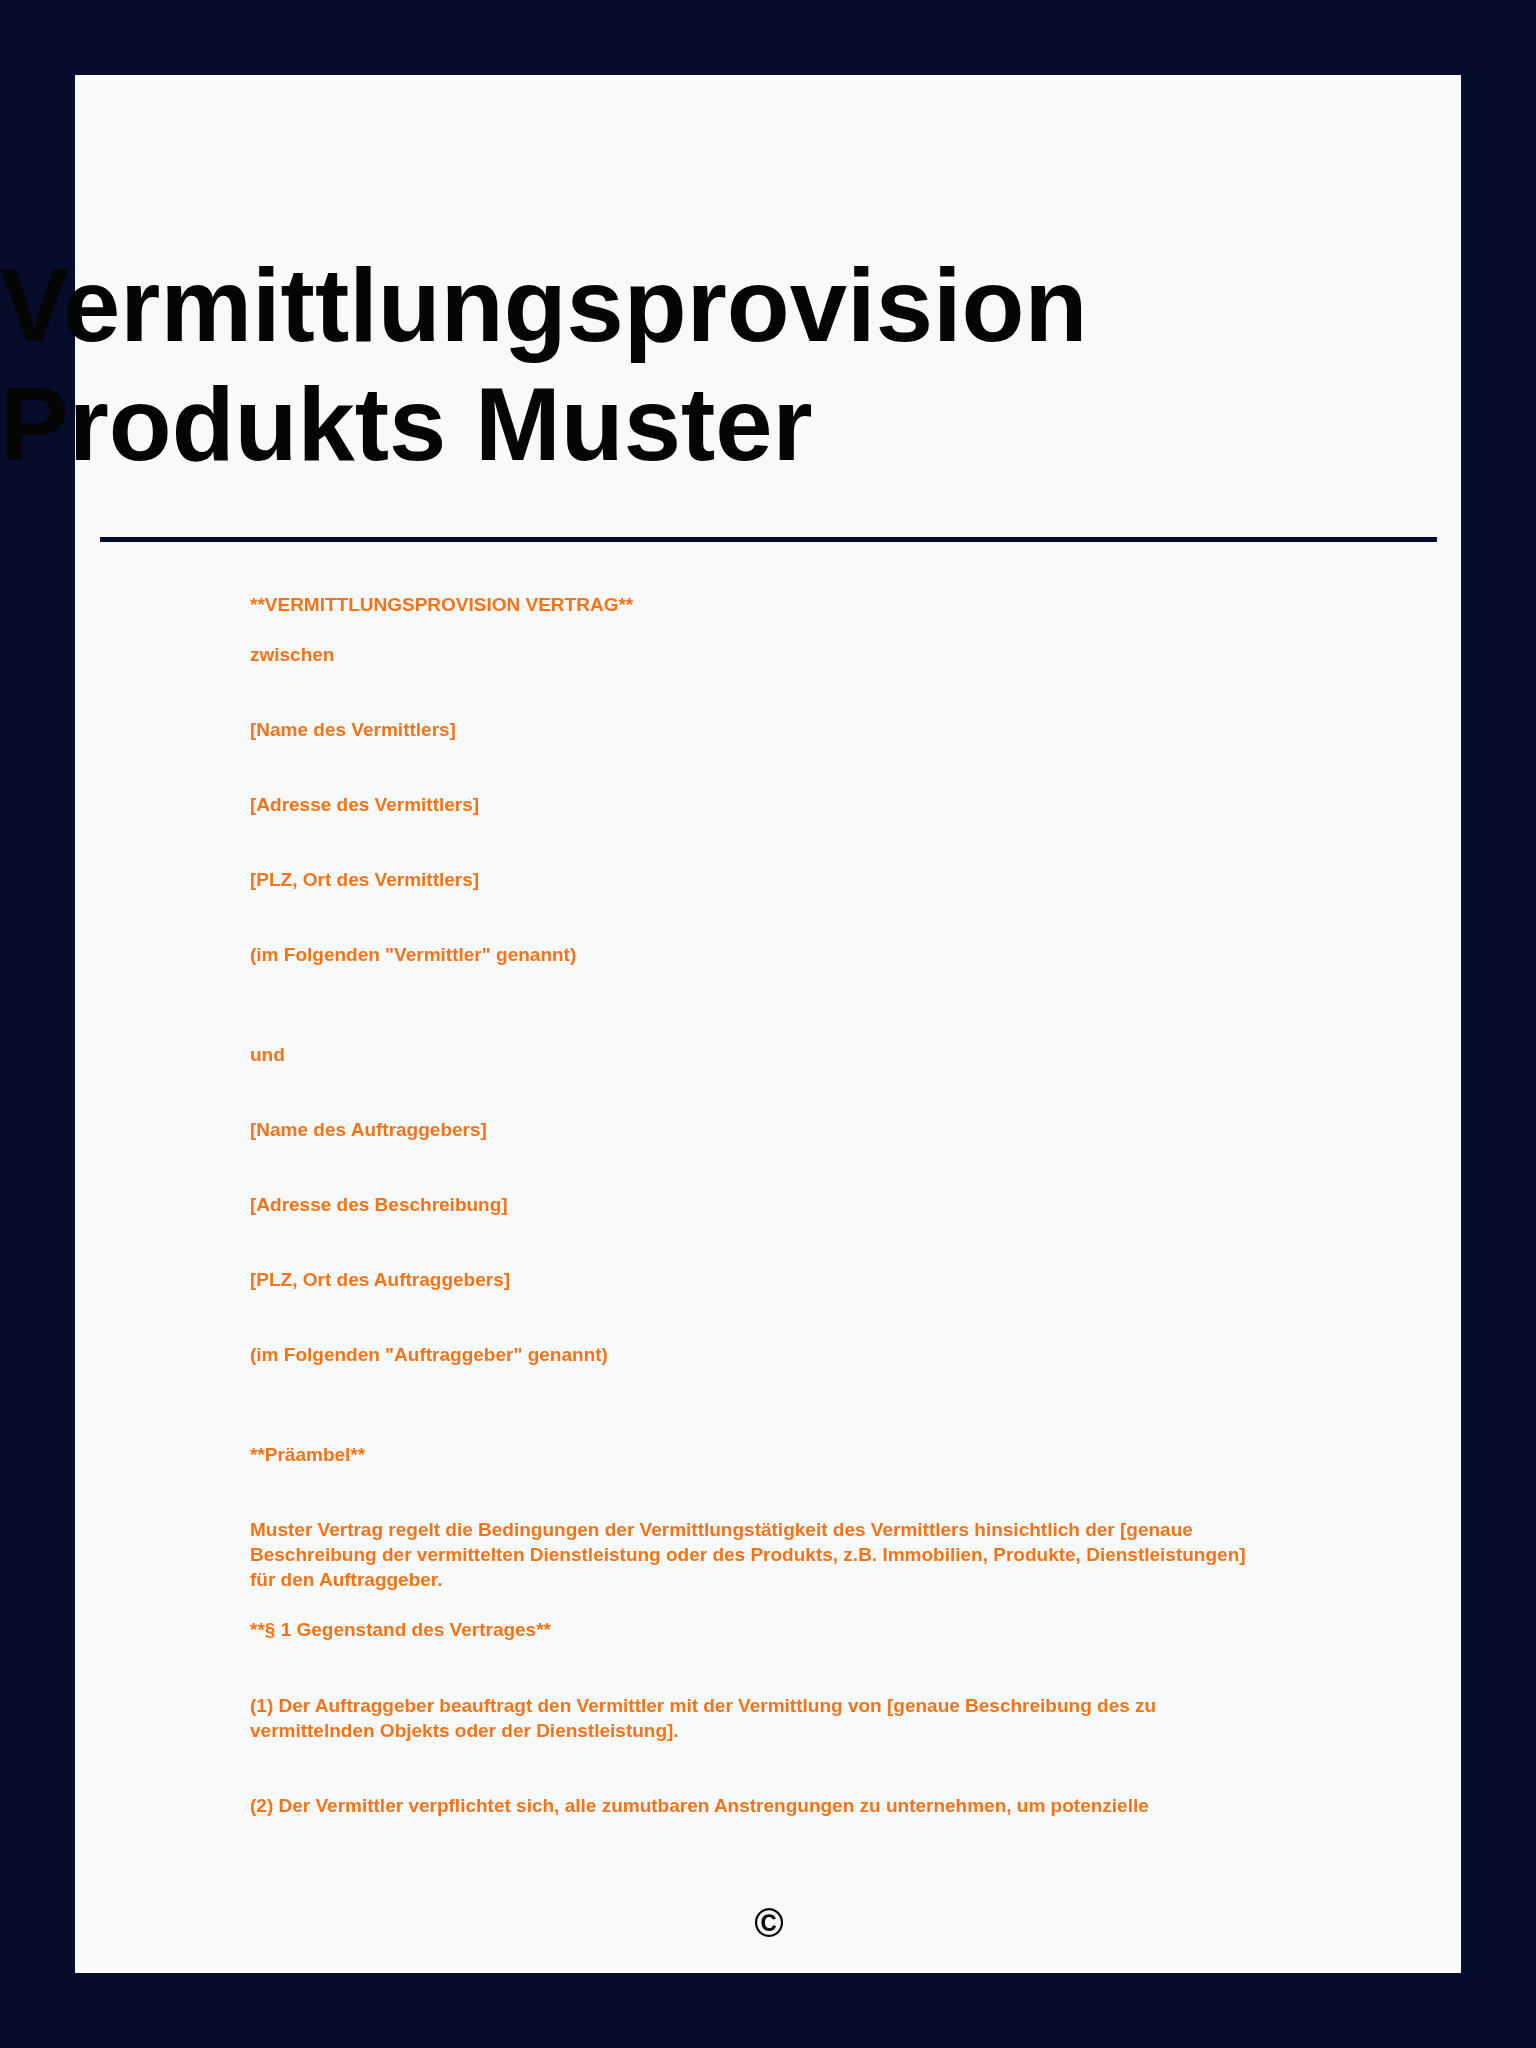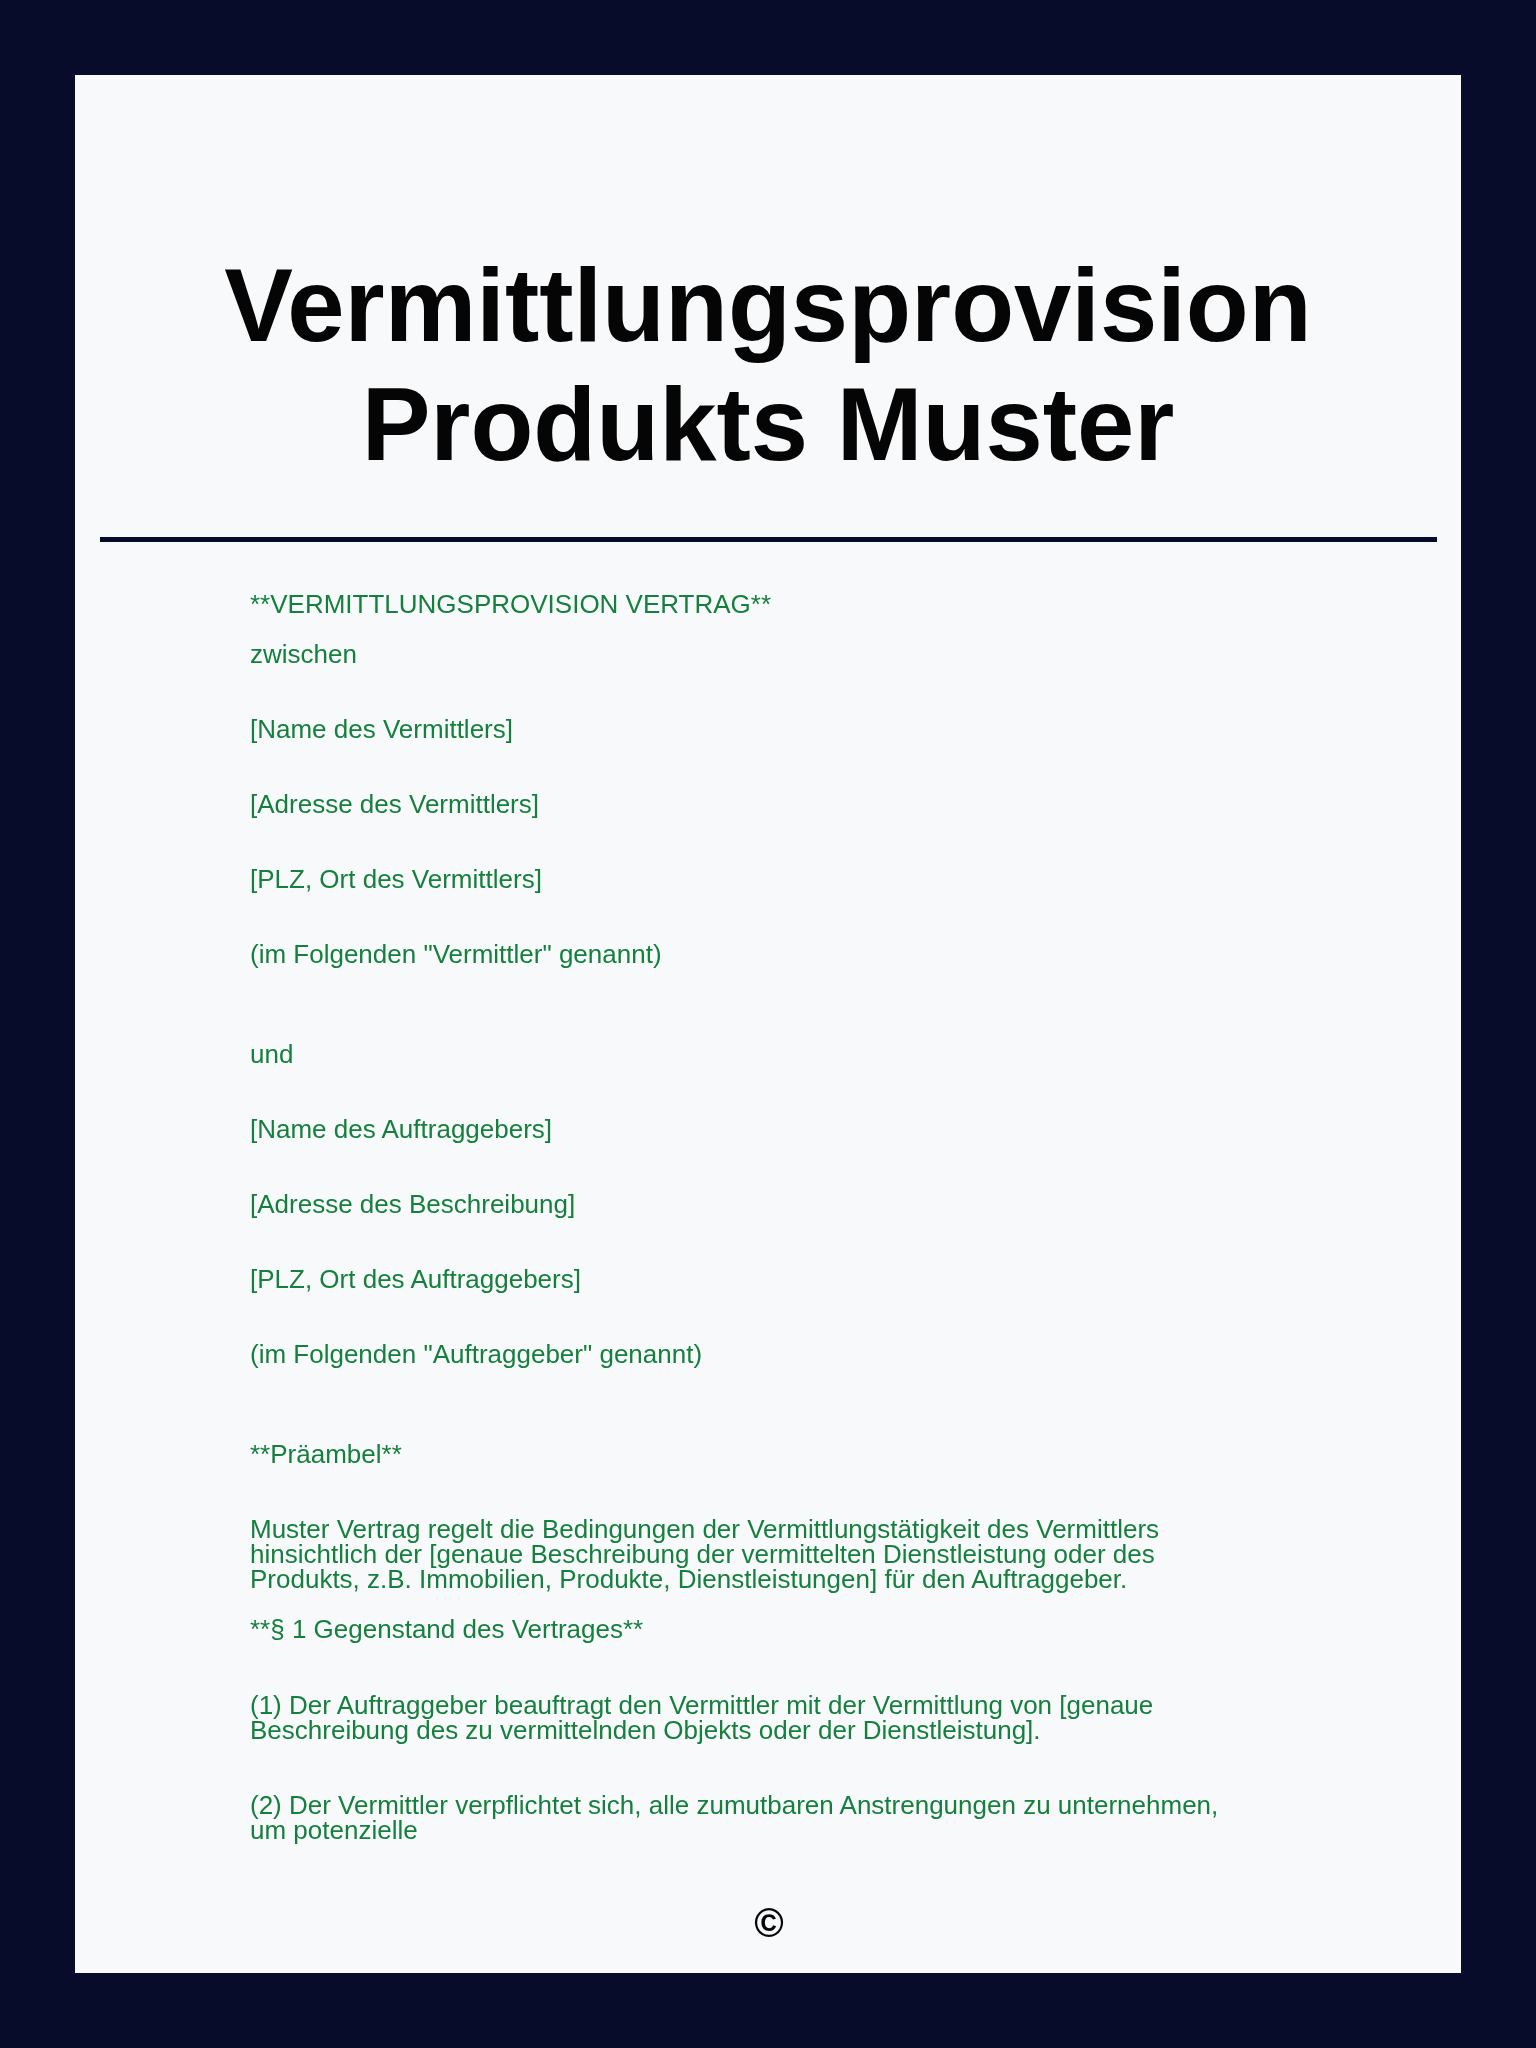--- a/index.html
+++ b/index.html
@@ -1,21 +1,21 @@
 <!DOCTYPE html>
 <html><head>
 <meta charset="utf-8">
 <style>
   html, body { margin:0; padding:0; }
   body { width:1536px; height:2048px; background:#080c2b; position:relative; overflow:hidden; font-family:"Liberation Sans", sans-serif; }
   .page { position:absolute; left:75px; top:75px; width:1386px; height:1898px; background:#f8f9fb; }
-  .title { position:absolute; left:0; top:246px; width:1536px; text-align:center; font-weight:bold; font-size:103px; line-height:119px; color:#050505; margin:0; }
+  .title { position:absolute; left:0; top:246px; width:1536px; font-weight:bold; font-size:103px; line-height:119px; color:#050505; margin:0; }
   .title span { display:block; }
   .rule { position:absolute; left:100px; top:537px; width:1337px; height:5px; background:#080c2b; }
-  .line { position:absolute; left:250px; font-weight:normal; font-size:26px; line-height:25px; color:#15803d; width:1010px; margin:0; }
+  .line { position:absolute; left:250px; font-weight:bold; font-size:19px; line-height:25px; color:#f97316; width:1010px; margin:0; }
   .copyright { position:absolute; left:748px; top:1902px; width:42px; height:42px; font-size:40px; line-height:42px; text-align:center; font-weight:bold; color:#050505; }
 </style>
 </head>
 <body>
 
 <div class="page"></div>
 
 <h1 class="title">
   <span>Vermittlungsprovision</span>
   <span>Produkts Muster</span>

